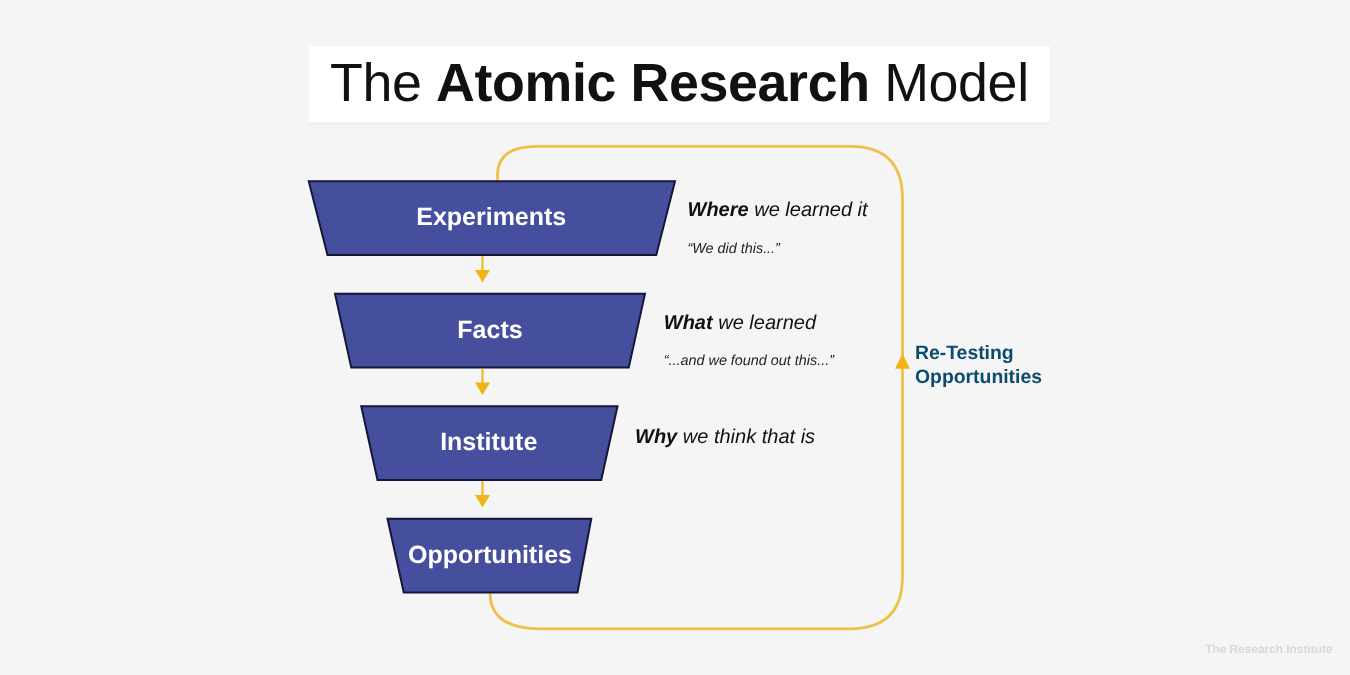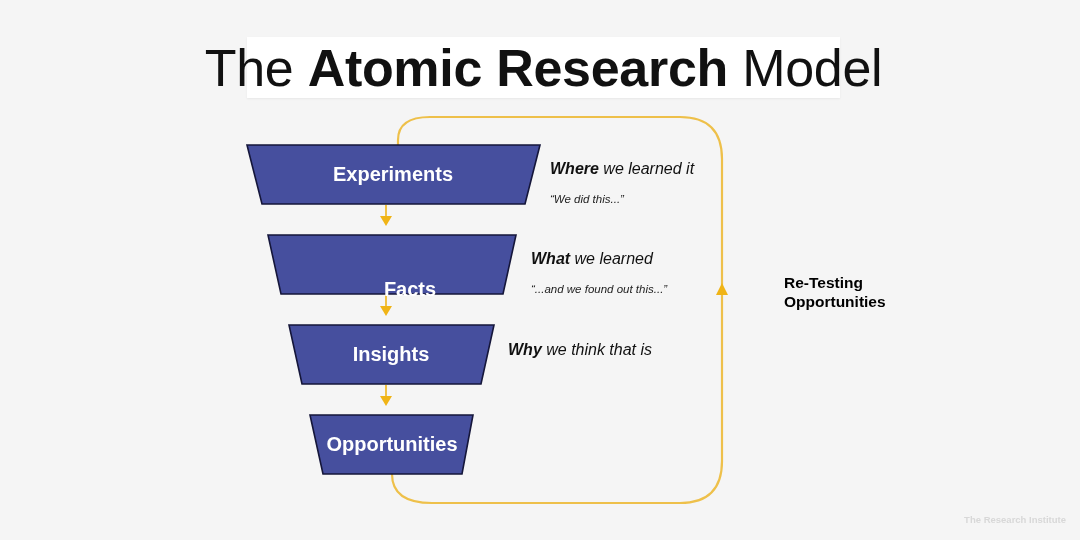--- a/index.html
+++ b/index.html
@@ -7,37 +7,37 @@
     width: 1080px; height: 540px; overflow: hidden;
     background: #f5f5f5;
     font-family: "Liberation Sans", sans-serif;
     position: relative;
   }
   .title-banner {
     position: absolute; left: 247px; top: 37px; width: 593px; height: 61px;
     background: #ffffff;
     box-shadow: 0 1px 2px rgba(0,0,0,0.06);
     display: flex; align-items: center; justify-content: center;
-    font-size: 52px; color: #111; letter-spacing: -0.3px;
+    font-size: 43px; color: #111; letter-spacing: -0.3px;
     white-space: nowrap;
   }
   .title-banner .bold { font-weight: bold; }
   svg.diagram { position: absolute; left: 0; top: 0; }
   .stage-label {
     position: absolute; color: #ffffff; font-weight: bold; font-size: 20px;
     text-align: right; transform: translateX(-50%);
     white-space: nowrap;
   }
   .desc { position: absolute; white-space: nowrap; color: #111; font-style: italic; }
   .desc .headline { font-size: 16px; line-height: 20px; }
   .desc .headline b { font-weight: bold; }
   .desc .quote { font-size: 11.5px; line-height: 16px; margin-top: 12px; color: #222; }
   .retest {
-    position: absolute; left: 784px; top: 274px;
-    font-weight: bold; font-size: 15.5px; line-height: 18.5px; color: #000000;
+    position: absolute; left: 732px; top: 274px;
+    font-weight: bold; font-size: 15.5px; line-height: 18.5px; color: #0c4a6e;
   }
   .watermark {
     position: absolute; right: 14px; bottom: 15px;
     font-size: 9.5px; color: #d8d8d8; font-weight: bold;
   }
 </style>
 </head>
 <body>
 
 <div class="title-banner">
@@ -63,22 +63,22 @@
     <line x1="386" y1="295" x2="386" y2="307" stroke="#f0b416" stroke-width="1.6"></line>
     <polygon points="380,306 392,306 386,316" fill="#f0b416"></polygon>
   </g>
   <g>
     <line x1="386" y1="385" x2="386" y2="397" stroke="#f0b416" stroke-width="1.6"></line>
     <polygon points="380,396 392,396 386,406" fill="#f0b416"></polygon>
   </g>
 </svg>
 
 <div class="stage-label" style="left:393px; top:163px;">Experiments</div>
-<div class="stage-label" style="left:410px; top:253px;margin-top:25px;">Facts</div>
-<div class="stage-label" style="left:391px; top:343px;">Insights</div>
+<div class="stage-label" style="left:392px; top:253px;">Facts</div>
+<div class="stage-label" style="left:391px; top:343px;">Institute</div>
 <div class="stage-label" style="left:392px; top:433px;">Opportunities</div>
 
 <div class="desc" style="left:550px; top:159px;">
   <div class="headline"><b>Where</b><span> we learned it</span></div>
   <div class="quote">“We did this...”</div>
 </div>
 <div class="desc" style="left:531px; top:249px;">
   <div class="headline"><b>What</b><span> we learned</span></div>
   <div class="quote">“...and we found out this...”</div>
 </div>

